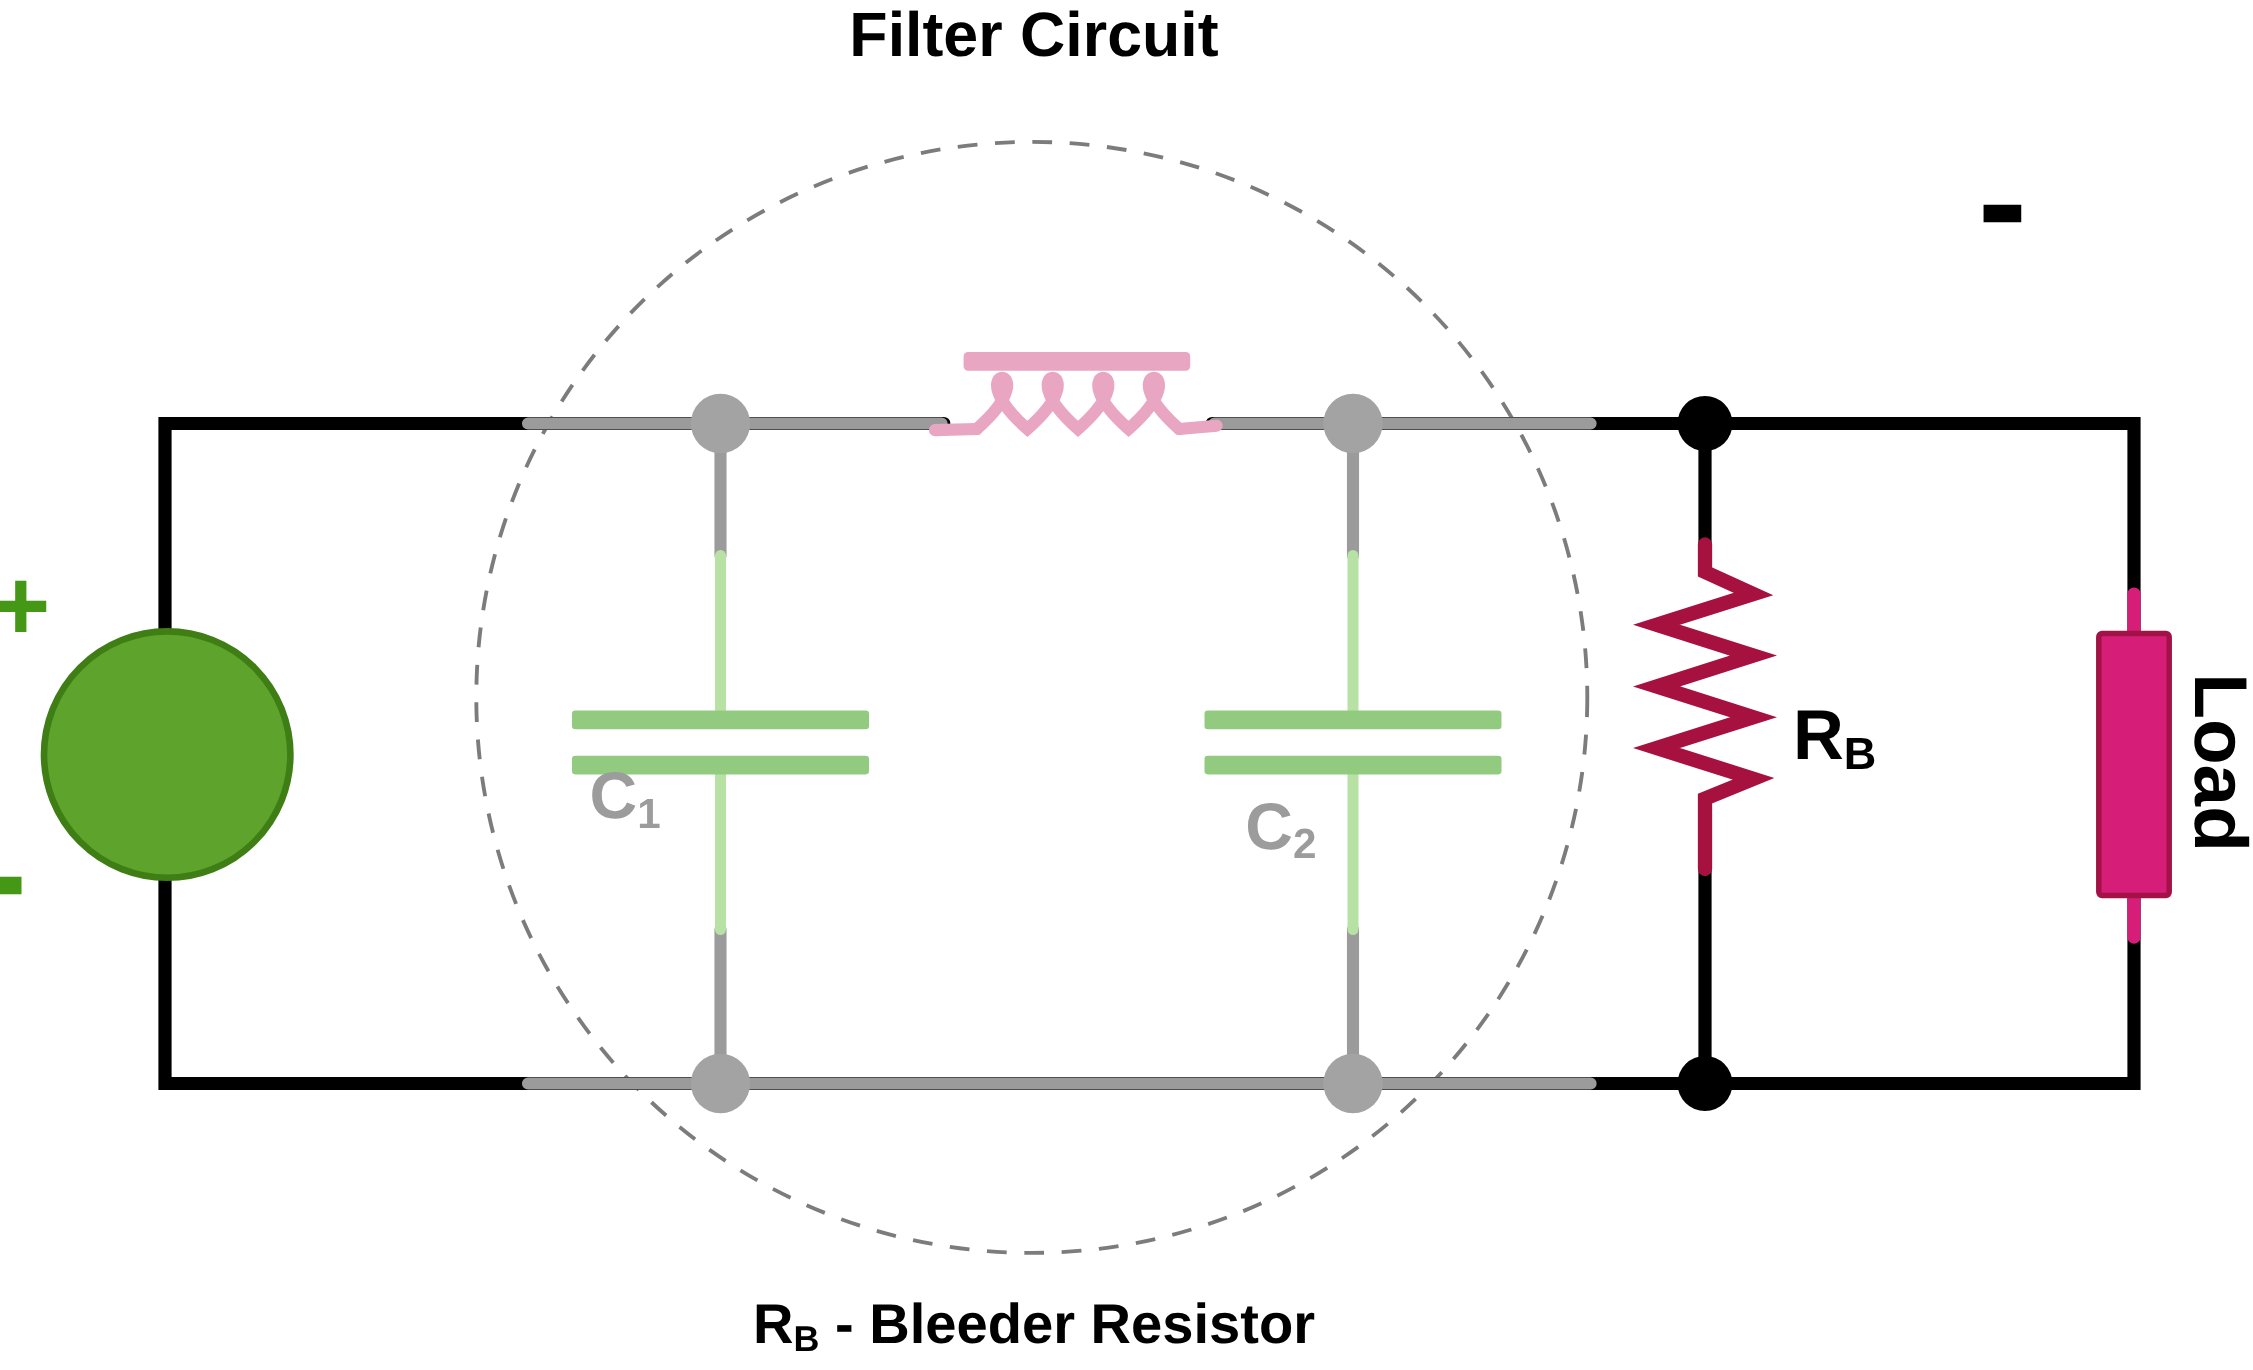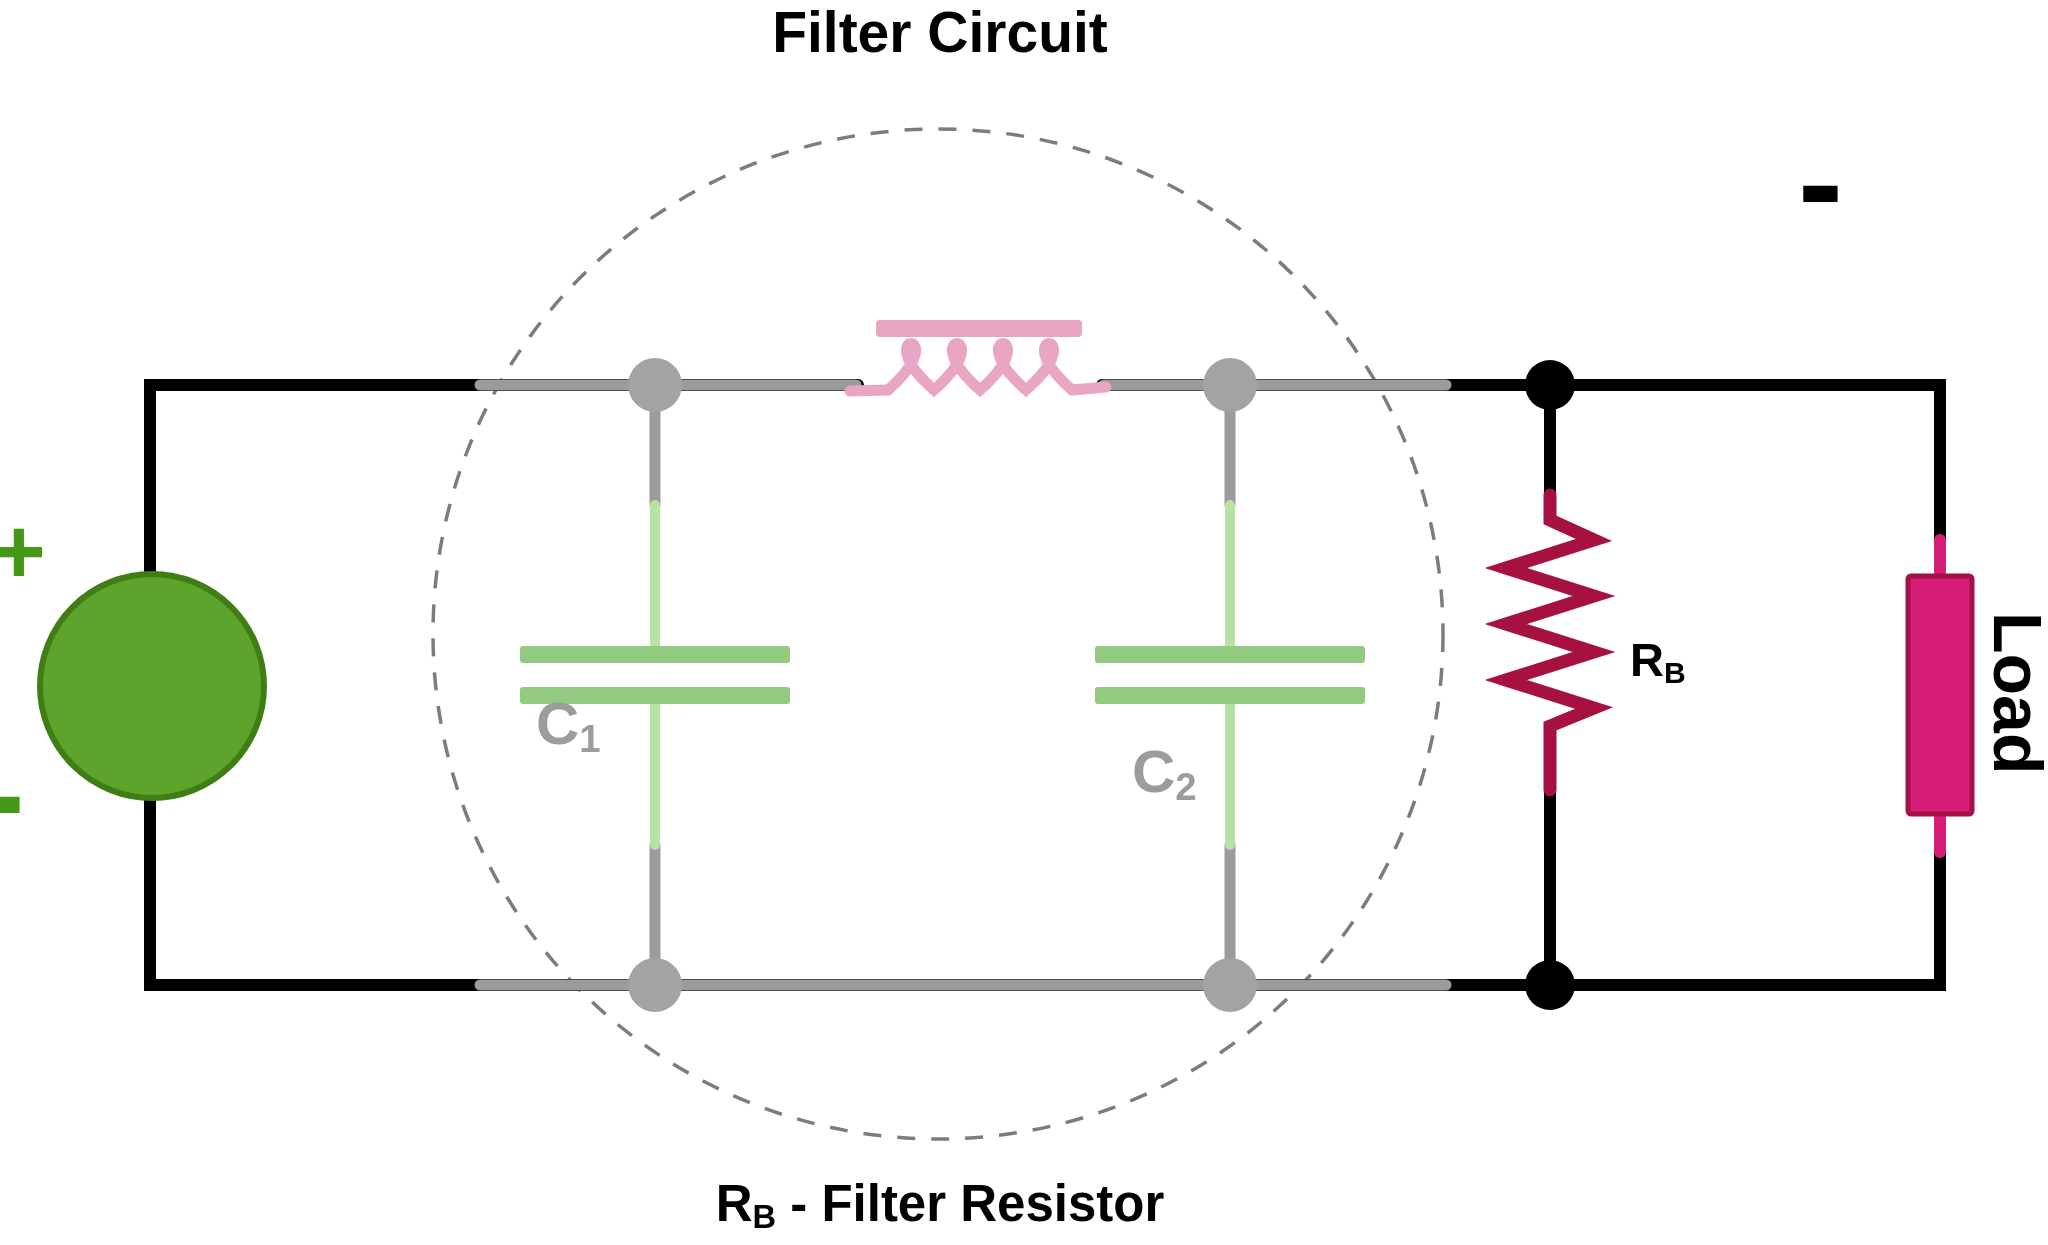--- a/index.html
+++ b/index.html
@@ -45,22 +45,22 @@
     font-size: 57px; font-weight: bold; color: var(--text-black);
   }
   .caption {
     left: 560px; top: 1178px; width: 760px;
     text-align: center;
     font-size: 51px; font-weight: bold; color: var(--text-black);
   }
   .sub { font-size: 0.64em; vertical-align: -0.22em; }
   .c-label { font-size: 60px; font-weight: bold; color: var(--label-gray); }
   .c1-label { left: 536px; top: 694px; }
-  .c2-label { left: 1132px; top: 742px; }
-  .rb-label { left: 1630px; top: 636px; font-size: 47px; font-weight: bold; color: var(--text-black); }
+  .c2-label { left: 1132px; top: 722px; }
+  .rb-label { left: 1630px; top: 636px; font-size: 64px; font-weight: bold; color: var(--text-black); }
   .load-label {
     left: 1984px; top: 612px;
     font-size: 68px; font-weight: bold; color: var(--text-black);
     writing-mode: vertical-rl;
   }
   .plus-label  { left: -8px;  top: 505px; font-size: 92px;  font-weight: bold; color: var(--plus-green); }
   .minus-src   { left: -20px; top: 726px; font-size: 135px; font-weight: bold; color: var(--plus-green); }
   .minus-out   { left: 1798px; top: 115px; font-size: 135px; font-weight: bold; color: var(--text-black); }
 </style>
 </head>
@@ -129,16 +129,16 @@
     <span>C</span><span class="sub">2</span>
   </div>
 
   <div class="txt rb-label">
     <span>R</span><span class="sub">B</span>
   </div>
 
   <div class="txt load-label">Load</div>
 
   <div class="txt caption">
-    <span>R</span><span class="sub">B</span><span> - Filter Resistor</span>
+    <span>R</span><span class="sub">B</span><span> - Bleeder Resistor</span>
   </div>
 
 </div>
 
 </body></html>

